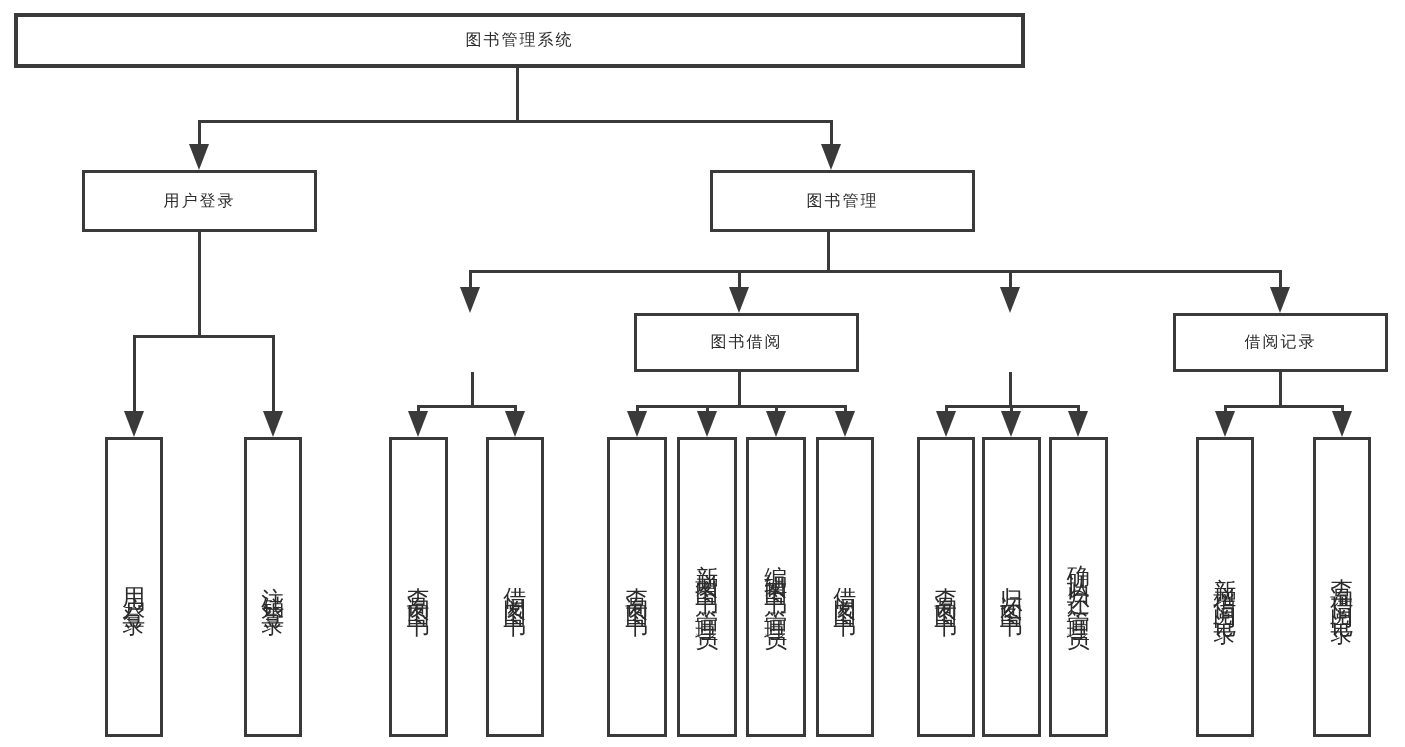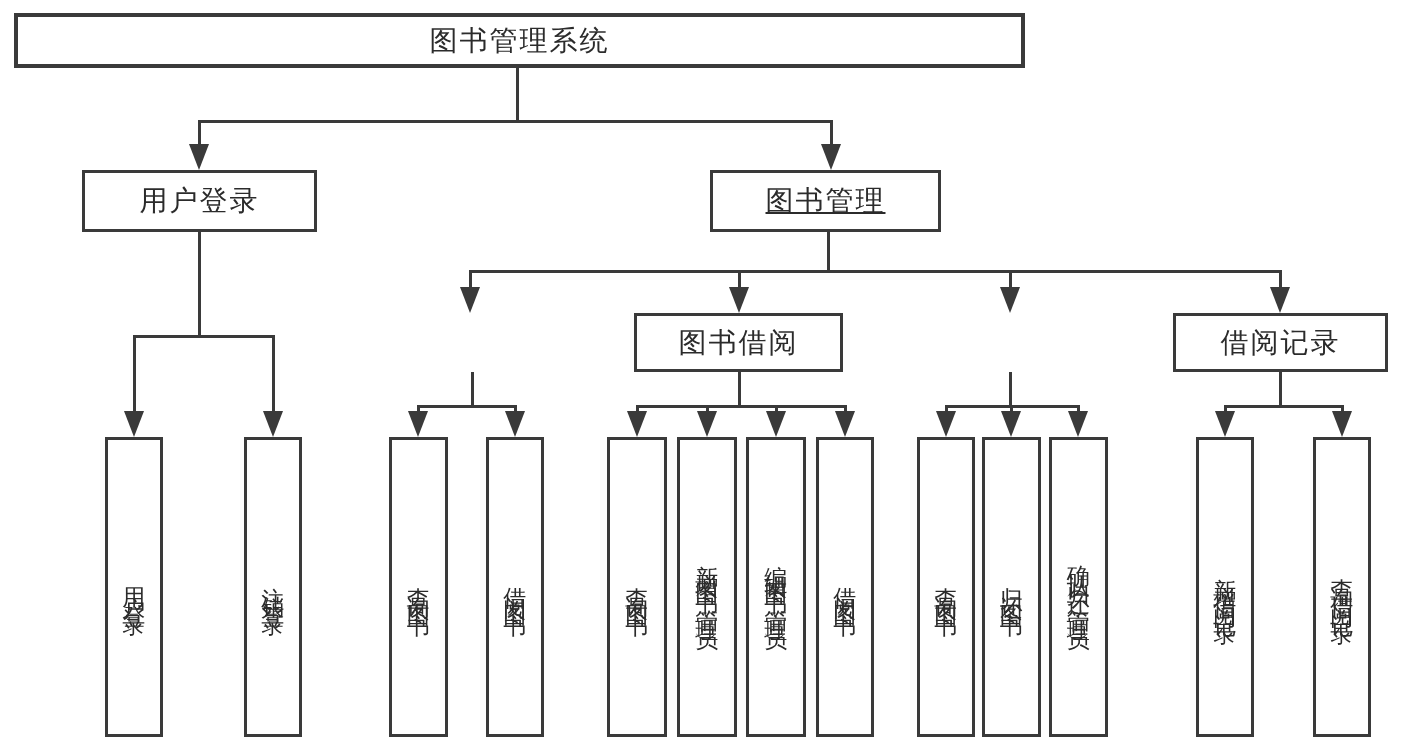--- a/index.html
+++ b/index.html
@@ -16,21 +16,21 @@
   .box {
     position: absolute;
     background: #ffffff;
     border: 3px solid #3a3a3a;
     display: flex;
     align-items: center;
     justify-content: center;
     z-index: 2;
   }
   .root { border-width: 4px; }
-  .hlabel { font-size: 28px; letter-spacing: 2px; color: #2b2b2b; }
+  .hlabel { font-size: 16px; letter-spacing: 2px; color: #2b2b2b; }
   .vlabel {
     writing-mode: vertical-rl;
     text-orientation: mixed;
     font-size: 23px;
     letter-spacing: 9px;
     line-height: 1.15;
     color: #2b2b2b;
   }
 
   .vl { position: absolute; width: 3px; background: #3a3a3a; z-index: 1; }
@@ -117,25 +117,25 @@
   <div class="ar" style="left:1215px; top:411px;"></div>
   <div class="ar" style="left:1332px; top:411px;"></div>
 
   <div class="box root" style="left:14px; top:13px; width:1011px; height:55px;">
     <span class="hlabel">图书管理系统</span>
   </div>
 
   <div class="box" style="left:82px; top:170px; width:235px; height:62px;">
     <span class="hlabel">用户登录</span>
   </div>
-  <div class="box" style="left:710px; top:170px; width:231px; height:62px;text-decoration:underline;">
+  <div class="box" style="left:710px; top:170px; width:265px; height:62px;">
     <span class="hlabel">图书管理</span>
   </div>
 
-  <div class="box" style="left:634px; top:313px; width:209px; height:59px;">
+  <div class="box" style="left:634px; top:313px; width:225px; height:59px;">
     <span class="hlabel">图书借阅</span>
   </div>
   <div class="box" style="left:1173px; top:313px; width:215px; height:59px;">
     <span class="hlabel">借阅记录</span>
   </div>
 
   <div class="box" style="left:105px; top:437px; width:58px; height:300px;">
     <span class="vlabel">用户登录</span>
   </div>
   <div class="box" style="left:244px; top:437px; width:58px; height:300px;">

